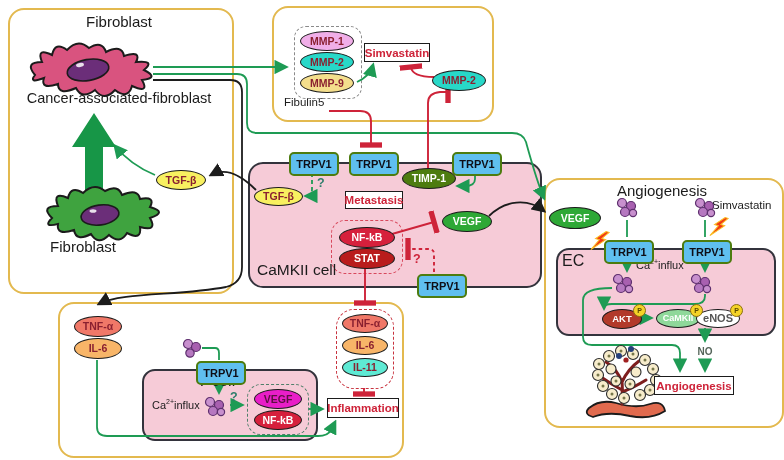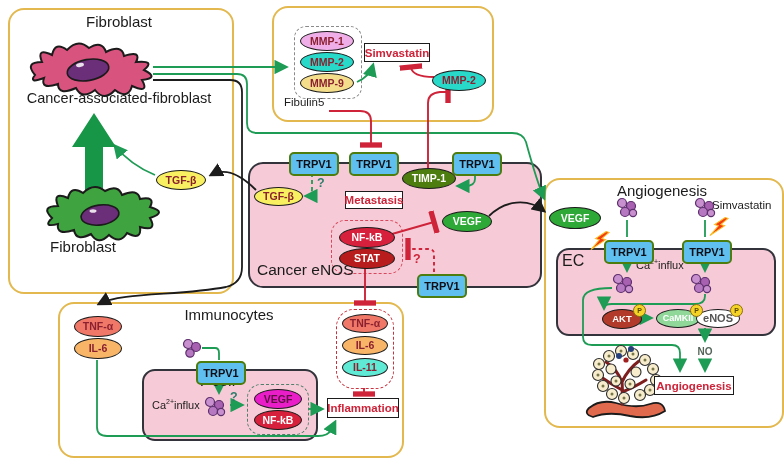--- a/index.html
+++ b/index.html
@@ -201,28 +201,27 @@
     </g>
   </svg>
 
 
   <div class="lbl ctr" style="left:8px;top:13px;width:222px;font-size:15px;">Fibroblast</div>
   <div class="lbl ctr" style="left:10px;top:90px;width:218px;font-size:14.5px;">Cancer-associated-fibroblast</div>
   <div class="lbl ctr" style="left:18px;top:238px;width:130px;font-size:15px;">Fibroblast</div>
 
   <div class="lbl" style="left:284px;top:96px;font-size:11.5px;">Fibulin5</div>
 
-  <div class="lbl" style="left:257px;top:261px;font-size:15.5px;z-index:4;">Cancer eNOS</div>
+  <div class="lbl" style="left:257px;top:261px;font-size:15.5px;z-index:4;">CaMKII cell</div>
 
   <div class="lbl ctr" style="left:544px;top:182px;width:236px;font-size:15px;">Angiogenesis</div>
   <div class="lbl" style="left:712px;top:199px;font-size:11.5px;">Simvastatin</div>
   <div class="lbl" style="left:562px;top:252px;font-size:16px;z-index:4;">EC</div>
   <div class="lbl ctr" style="left:694px;top:346px;width:22px;font-size:10px;color:#55655a;font-weight:700;z-index:4;">NO</div>
 
-  <div class="lbl ctr" style="left:58px;top:306px;width:342px;font-size:15px;">Immunocytes</div>
   <div class="lbl" style="left:149px;top:372px;font-size:16px;z-index:4;margin-left:48px;">T-cell</div>
 
   <div class="lbl" style="left:636px;top:258px;font-size:11px;z-index:4;">
     <span>Ca</span><sup>2+</sup><span>influx</span>
   </div>
   <div class="lbl" style="left:152px;top:398px;font-size:11px;z-index:4;">
     <span>Ca</span><sup>2+</sup><span>influx</span>
   </div>
 
   <div class="chip" style="left:300px;top:31px;width:52px;height:18px;background:#F0AEE8;">MMP-1</div>

